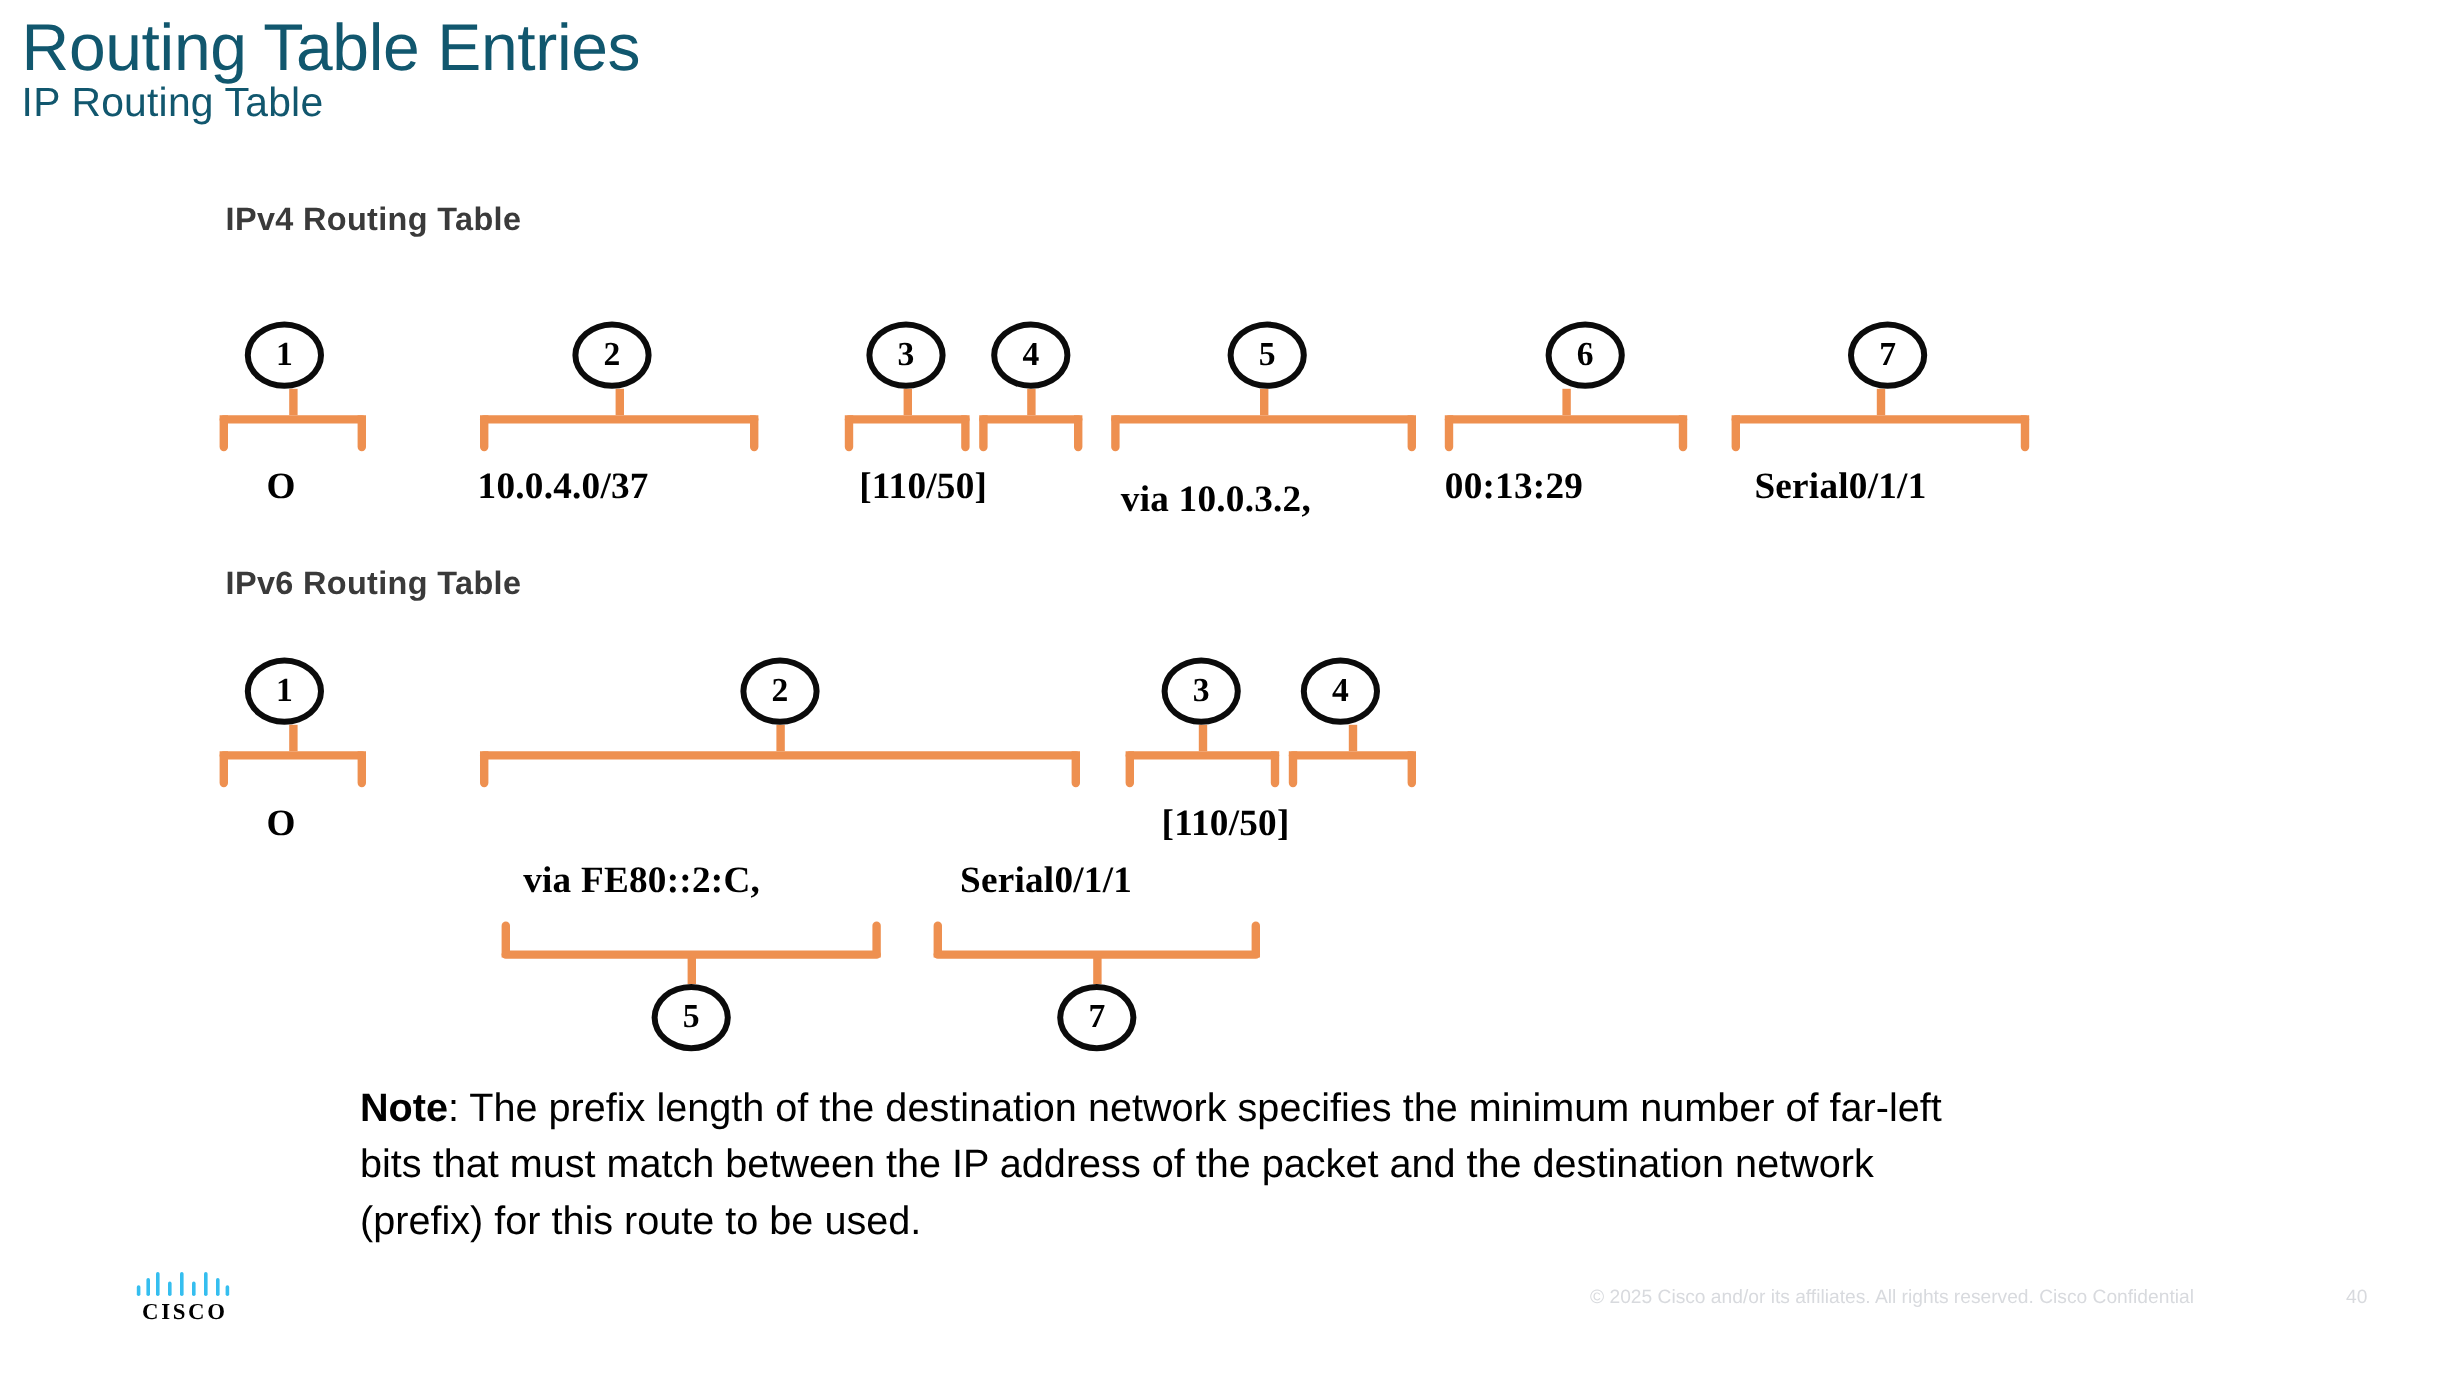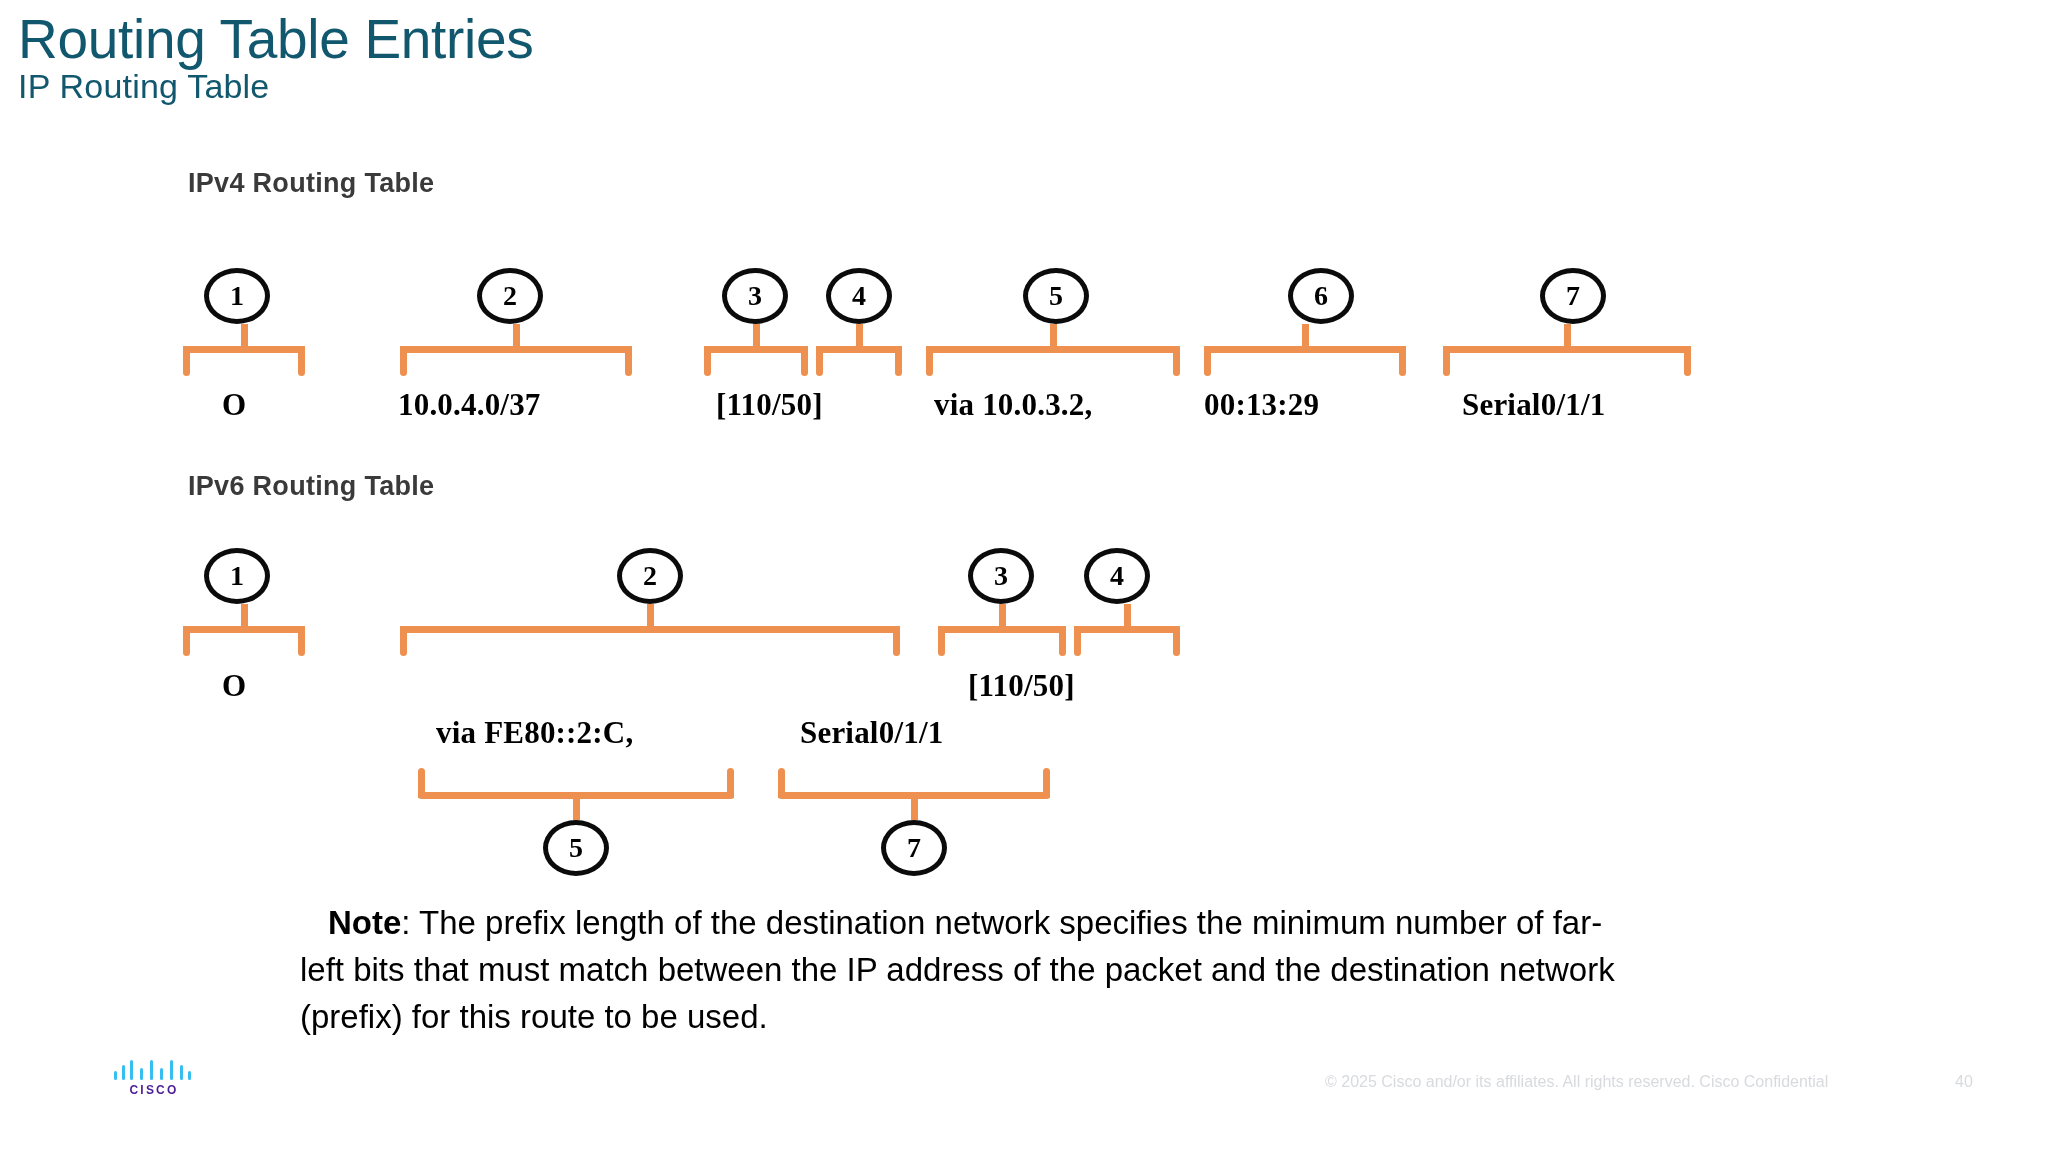--- a/index.html
+++ b/index.html
@@ -151,21 +151,21 @@
   #note {
     position: absolute;
     left: 300px;
     top: 900px;
     width: 1320px;
     font-family: "Liberation Sans", sans-serif;
     font-size: 33px;
     line-height: 1.42;
     color: #000000;
   }
-  #note b { font-weight: bold; margin-left: 28px; }
+  #note b { font-weight: bold; }
 
   
   #footer-copy {
     position: absolute;
     left: 1325px;
     top: 1073px;
     font-family: "Liberation Sans", sans-serif;
     font-size: 16px;
     color: #d8dade;
     white-space: nowrap;
@@ -191,25 +191,25 @@
     width: 84px;
   }
   #cisco-bars i {
     position: absolute;
     bottom: 0;
     width: 3px;
     background: #35BEEF;
     border-radius: 2px;
   }
   #cisco-word {
-    font-family: Liberation Sans, sans-serif;
-    font-size: 12px;
+    font-family: Liberation Serif, serif;
+    font-size: 19px;
     font-weight: bold;
     letter-spacing: 2.2px;
-    color: #4c1d95;
+    color: #000000;
     margin-top: 3px;
     text-align: center;
     width: 84px;
   }
 </style>
 </head>
 <body>
 
 <div id="header">
   <div id="page-title">Routing Table Entries</div>
@@ -273,21 +273,21 @@
   <div class="bracket" style="left:1443px; top:324px; width:248px; height:52px;">
     <div class="stem" style="height:22px;"></div>
     <div class="bar" style="top:22px;"></div>
     <div class="endL" style="top:22px; height:30px;"></div>
     <div class="endR" style="top:22px; height:30px;"></div>
   </div>
 
   <div class="data-label" style="left:222px; top:387px;">O</div>
   <div class="data-label" style="left:398px; top:387px;">10.0.4.0/37</div>
   <div class="data-label" style="left:716px; top:387px;">[110/50]</div>
-  <div class="data-label" style="left:934px; top:387px;">via 10.0.3.2,</div>
+  <div class="data-label" style="left:934px; top:398px;">via 10.0.3.2,</div>
   <div class="data-label" style="left:1204px; top:387px;">00:13:29</div>
   <div class="data-label" style="left:1462px; top:387px;">Serial0/1/1</div>
 
   <div class="sec-head" id="ipv6-head">IPv6 Routing Table</div>
 
   <div class="num-circle" style="left:204px; top:548px;">1</div>
   <div class="num-circle" style="left:617px; top:548px;">2</div>
   <div class="num-circle" style="left:968px; top:548px;">3</div>
   <div class="num-circle" style="left:1084px; top:548px;">4</div>
 

